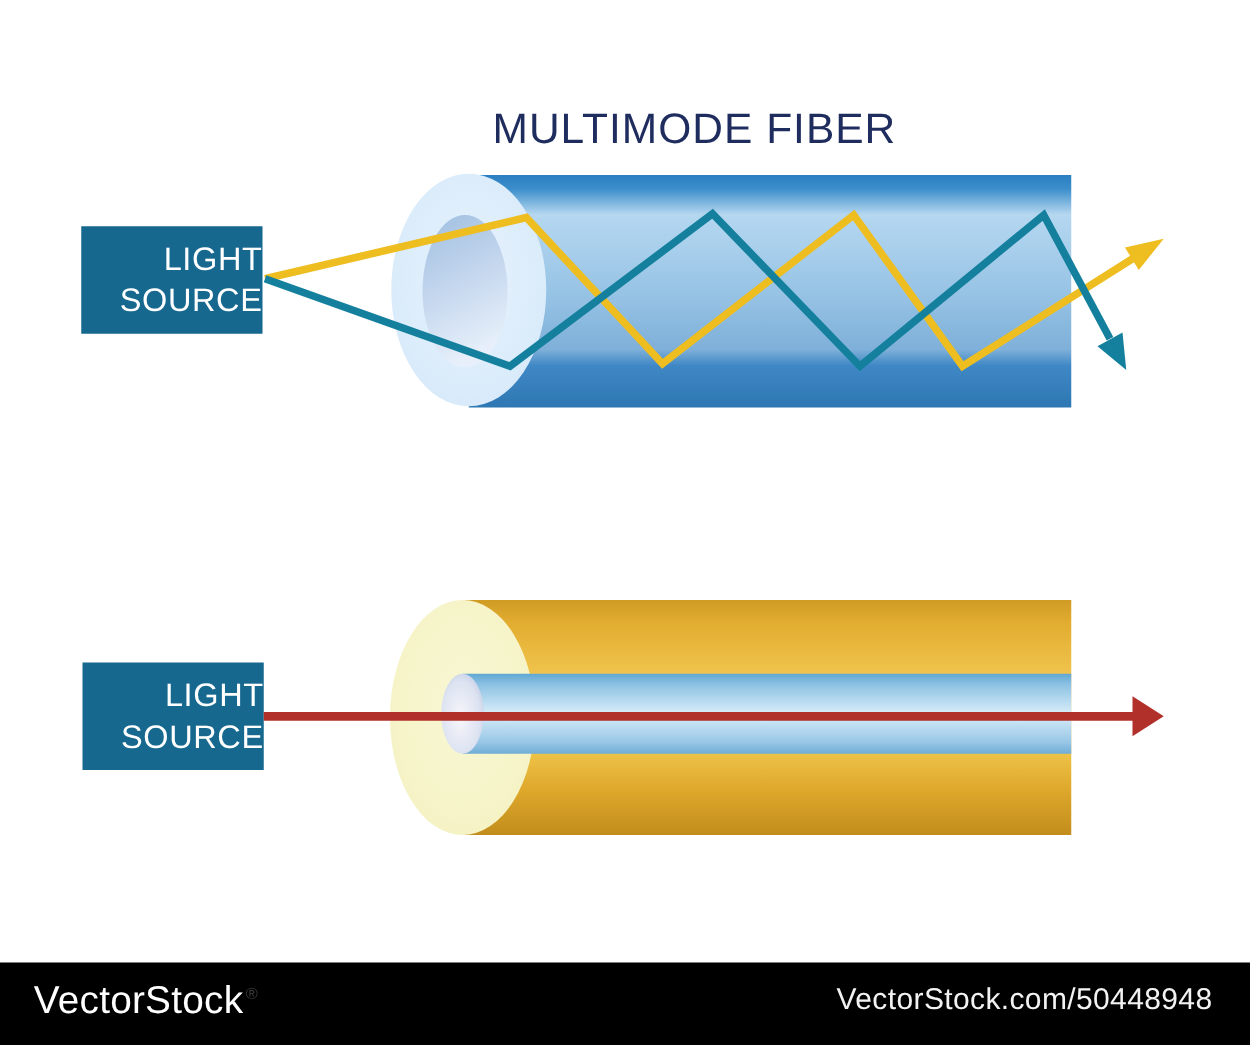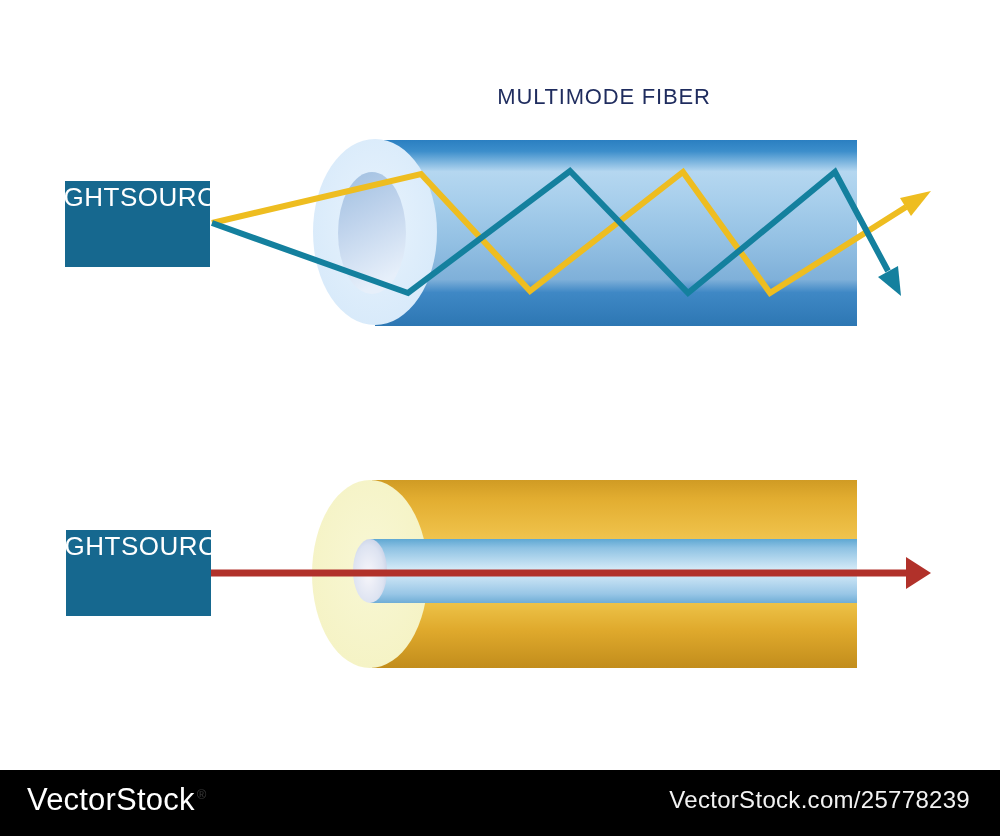--- a/index.html
+++ b/index.html
@@ -7,37 +7,37 @@
     position:relative;
     width:1000px;
     height:836px;
     background:#ffffff;
     overflow:hidden;
     font-family:"Liberation Sans", sans-serif;
   }
   .diagram-title{
     position:absolute;
     width:420px;
-    text-align:center;
+    text-align:left;
     color:#1f2c5e;
-    font-size:22px;
+    font-size:34px;
     font-weight:500;
     letter-spacing:0.8px;
   }
   .title-multimode{left:394px;top:84px;}
   .title-singlemode{left:386px;top:435px;}
   .light-source-box{
     position:absolute;
     width:145px;
     height:86px;
     background:#16688f;
     color:#ffffff;
     display:flex;
-    flex-direction:row;
-    align-items:flex-start;
+    flex-direction:column;
+    align-items:flex-end;
     justify-content:center;
     line-height:33px;
     font-size:26px;
     letter-spacing:0.5px;
   }
   .box-multimode{left:65px;top:181px;}
   .box-singlemode{left:66px;top:530px;}
   .fiber-svg{
     position:absolute;
     left:0;top:0;
@@ -159,16 +159,16 @@
       <ellipse cx="370" cy="571" rx="17" ry="32" fill="url(#smCoreFace)"></ellipse>
       <line x1="211" y1="573" x2="907" y2="573" stroke-width="7" stroke="#b1312a"></line>
       <polygon points="931,573 906,557 906,589" fill="#b1312a"></polygon>
     </g>
   </svg>
 
   <div class="watermark-bar">
     <div class="brand">
       <span>VectorStock</span><sup>®</sup>
     </div>
-    <div class="watermark-url">VectorStock.com/25778239</div>
+    <div class="watermark-url">VectorStock.com/50448948</div>
   </div>
 
 </div>
 
 </body></html>

